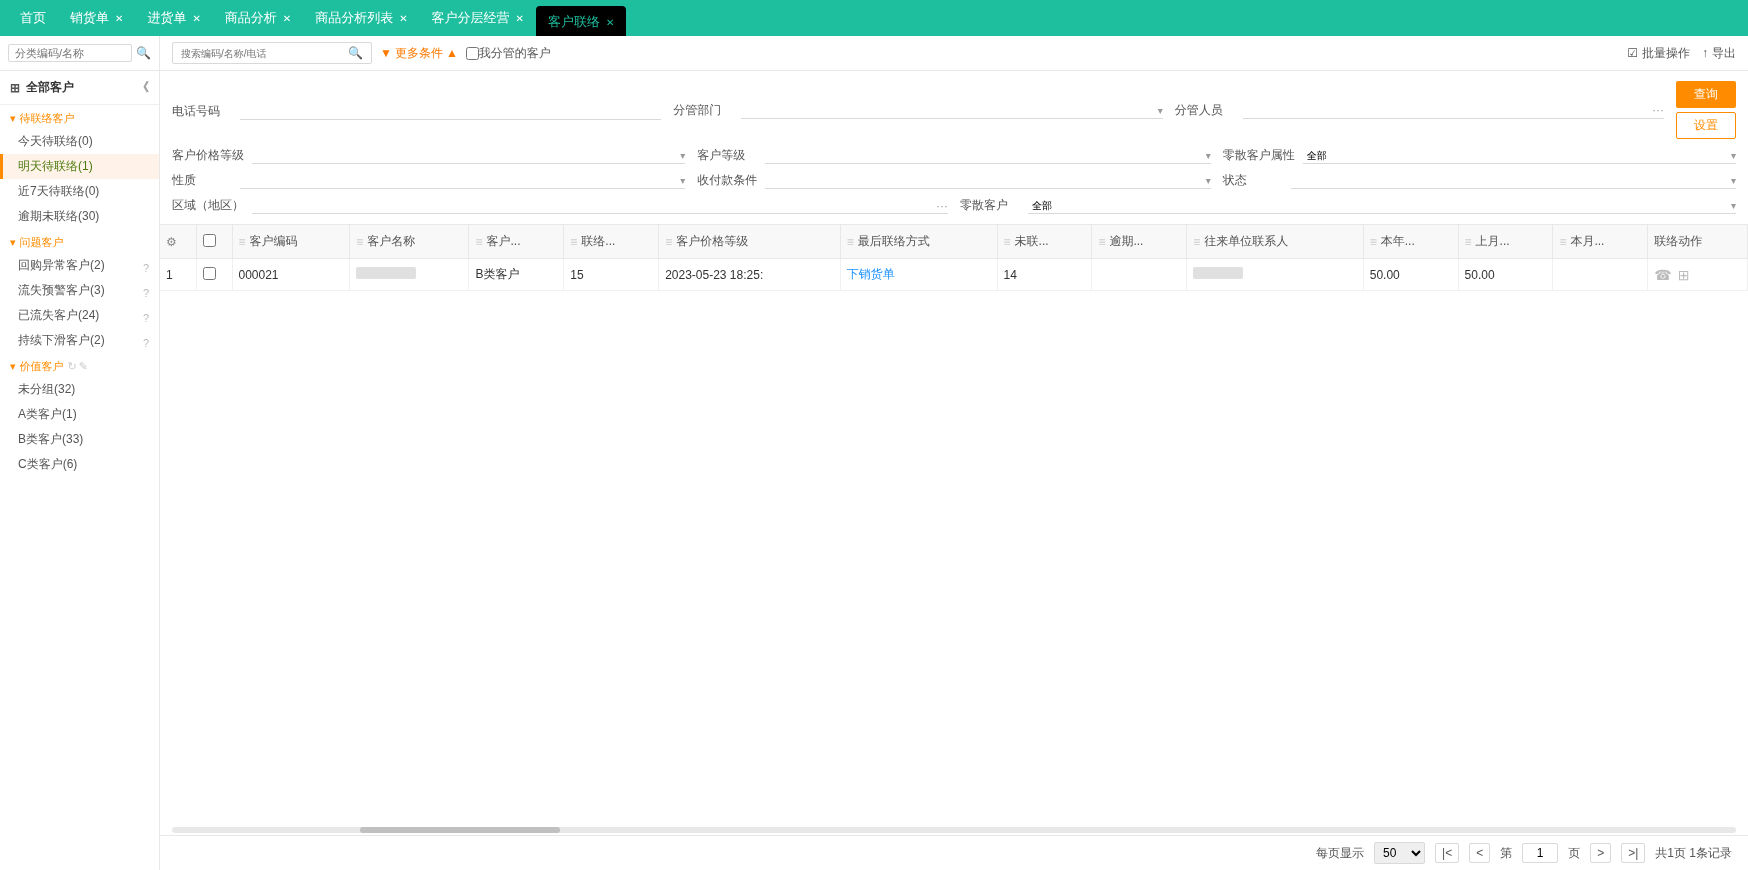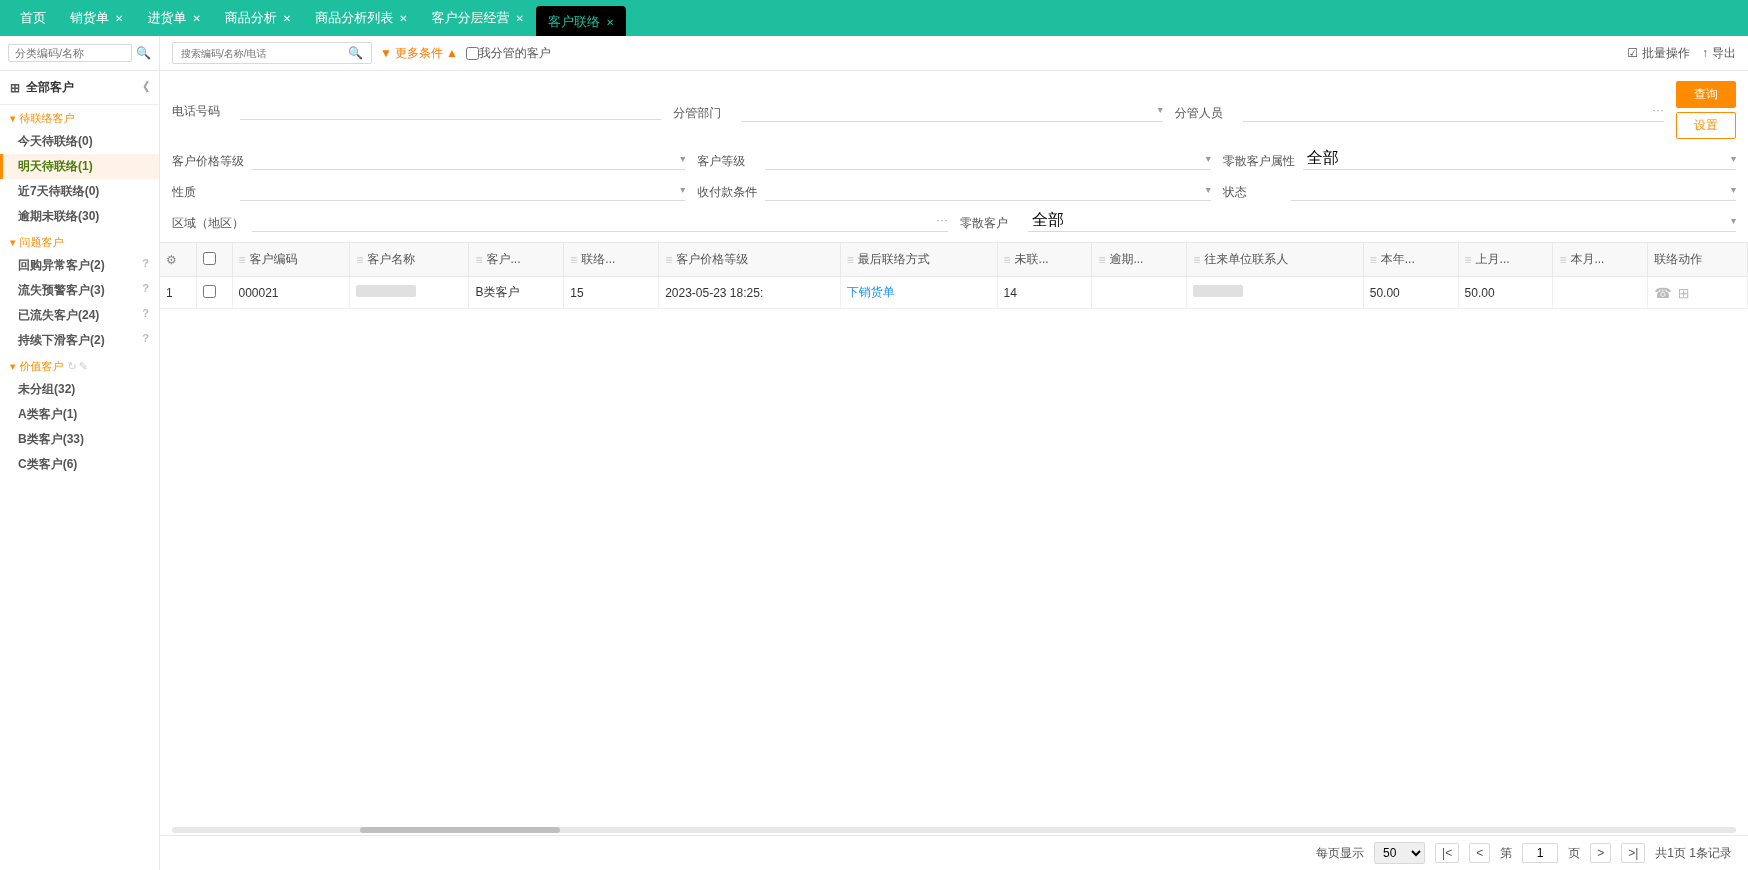--- a/index.html
+++ b/index.html
@@ -80,22 +80,21 @@
       content: '▾';
       margin-right: 4px;
     }
 
     .sidebar-item {
       padding: 4px 10px 4px 18px;
       cursor: pointer;
       color: #555;
       font-size: 12px;
       display: flex;
-      align-items: flex-start;
-      font-weight: bold;
+      align-items: flex-end;
     }
     .sidebar-item.active { background: #fff2e8; color: #4d7c0f; border-left: 3px solid #ff8c00; padding-left: 15px; }
     .sidebar-item .help-icon { margin-left: auto; color: #bbb; font-size: 11px; }
 
     
     .content-area {
       flex: 1;
       display: flex;
       flex-direction: column;
       overflow: hidden;
@@ -205,21 +204,21 @@
       flex: 1;
       display: flex;
       align-items: center;
       border-bottom: 1px solid #d9d9d9;
       position: relative;
     }
     .filter-select-wrap input {
       flex: 1;
       border: none;
       outline: none;
-      font-size: 16px;
+      font-size: 10px;
       padding: 2px 4px;
     }
     .filter-select-wrap .caret { color: #999; font-size: 10px; }
     .filter-dots { color: #999; cursor: pointer; margin-left: 4px; }
     .query-btn {
       background: #ff8c00;
       color: #fff;
       border: none;
       padding: 5px 18px;
       border-radius: 2px;

